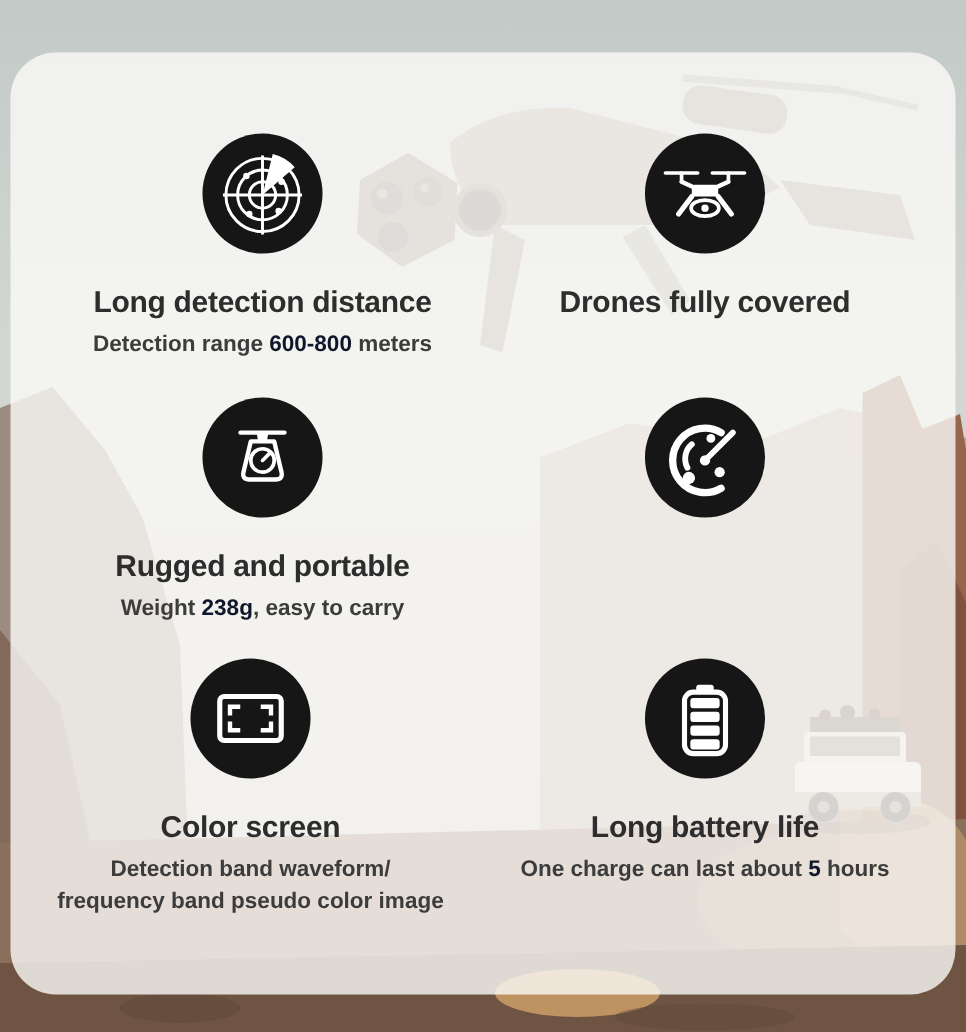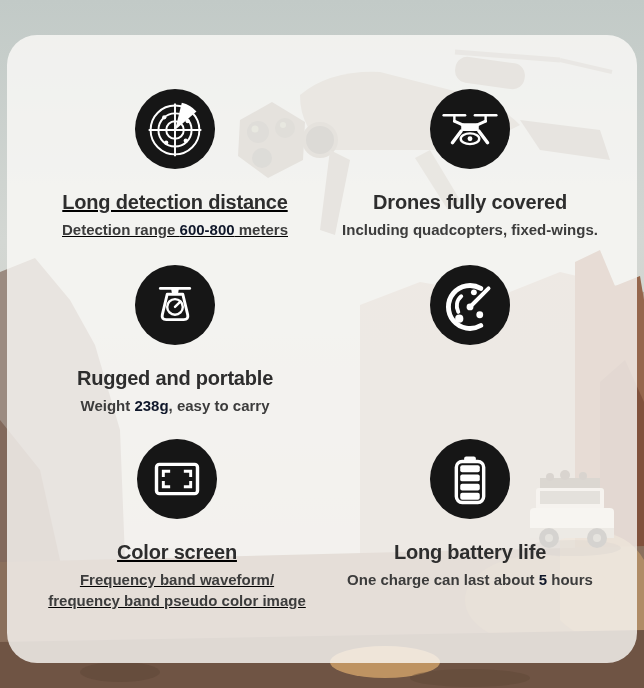--- a/index.html
+++ b/index.html
@@ -8,23 +8,23 @@
     font-family:"Liberation Sans","DejaVu Sans",sans-serif;
     -webkit-font-smoothing:antialiased;
   }
   .bg{position:absolute;left:0;top:0;width:644px;height:688px;display:block;}
   .card{
     position:absolute;left:7px;top:35px;width:630px;height:628px;
     border-radius:30px;background:rgba(251,250,248,0.80);
   }
   .features{position:absolute;left:0;top:0;width:644px;height:688px;}
   .feature{position:absolute;width:300px;text-align:center;}
-  .f1{left:25px;top:88px;text-decoration:underline;}  .f2{left:320px;top:88px;}
+  .f1{left:25px;top:88px;}  .f2{left:320px;top:88px;}
   .f3{left:25px;top:264px;} .f4{left:320px;top:264px;}
-  .f5{left:27px;top:438px;text-decoration:underline;} .f6{left:320px;top:438px;}
+  .f5{left:17px;top:438px;} .f6{left:320px;top:438px;}
   .icon{display:block;width:82px;height:82px;margin:0 auto;}
   .title{
     margin-top:20px;font-size:20px;font-weight:bold;color:#2d2d2d;
     letter-spacing:-0.2px;line-height:24px;
   }
   .subtitle{
     margin-top:5px;font-size:15px;font-weight:bold;color:#3c3c3c;line-height:21px;
   }
   .red{color:#0f172a;}
   .line2{display:block;}
@@ -128,21 +128,21 @@
           <line x1="26" y1="34" x2="35" y2="38" stroke-width="3"></line>
           <line x1="58" y1="34" x2="49" y2="38" stroke-width="3"></line>
           <line x1="33" y1="44" x2="24" y2="56" stroke-width="3.5"></line>
           <line x1="51" y1="44" x2="60" y2="56" stroke-width="3.5"></line>
         </g>
         <rect x="33" y="36" width="18" height="8" rx="2" fill="#ffffff"></rect>
         <ellipse cx="42" cy="52" rx="9.5" ry="5.5" stroke="#ffffff" stroke-width="2.5" fill="none"></ellipse>
         <circle cx="42" cy="52" r="2.5" fill="#ffffff"></circle>
       </svg>
       <div class="title">Drones fully covered</div>
-      <div class="subtitle"><span>Including quadcopters, fixed-wings.</span><span class="red"></span><span></span></div>
+      <div class="subtitle"><span class="red"></span><span></span></div>
     </div>
 
     <div class="feature f3">
       <svg class="icon" viewBox="0 0 84 84">
         <circle cx="42" cy="42" r="41" fill="#161616"></circle>
         <line x1="27" y1="25" x2="57" y2="25" stroke="#ffffff" stroke-width="3" stroke-linecap="round"></line>
         <path d="M38,25 L46,25 L45,31 L39,31 Z" fill="#ffffff"></path>
         <path d="M34,31 L50,31 L55,52 Q56,57 51,57 L33,57 Q28,57 29,52 Z" stroke="#ffffff" stroke-width="3" fill="none" stroke-linejoin="round"></path>
         <circle cx="42" cy="44" r="8" stroke="#ffffff" stroke-width="2.5" fill="none"></circle>
         <line x1="42" y1="44" x2="47" y2="39" stroke="#ffffff" stroke-width="2.5" stroke-linecap="round"></line>
@@ -169,21 +169,21 @@
         <circle cx="42" cy="42" r="41" fill="#161616"></circle>
         <rect x="21" y="27" width="42" height="30" rx="3" stroke="#ffffff" stroke-width="3.5" fill="none"></rect>
         <g stroke="#ffffff" stroke-width="3" fill="none">
           <path d="M28,40 L28,34 L35,34"></path>
           <path d="M49,34 L56,34 L56,40"></path>
           <path d="M56,44 L56,50 L49,50"></path>
           <path d="M35,50 L28,50 L28,44"></path>
         </g>
       </svg>
       <div class="title">Color screen</div>
-      <div class="subtitle"><span>Frequency band waveform/</span><span class="red"></span><span></span><span class="line2">frequency band pseudo color image</span></div>
+      <div class="subtitle"><span>Detection band waveform/</span><span class="red"></span><span></span><span class="line2">frequency band pseudo color image</span></div>
     </div>
 
     <div class="feature f6">
       <svg class="icon" viewBox="0 0 84 84">
         <circle cx="42" cy="42" r="41" fill="#161616"></circle>
         <rect x="36" y="19" width="12" height="6" rx="2" fill="#ffffff"></rect>
         <rect x="28" y="24" width="28" height="42" rx="6" stroke="#ffffff" stroke-width="3.5" fill="none"></rect>
         <rect x="32" y="28" width="20" height="7" rx="2" fill="#ffffff"></rect>
         <rect x="32" y="37.4" width="20" height="7" rx="2" fill="#ffffff"></rect>
         <rect x="32" y="46.8" width="20" height="7" rx="2" fill="#ffffff"></rect>

